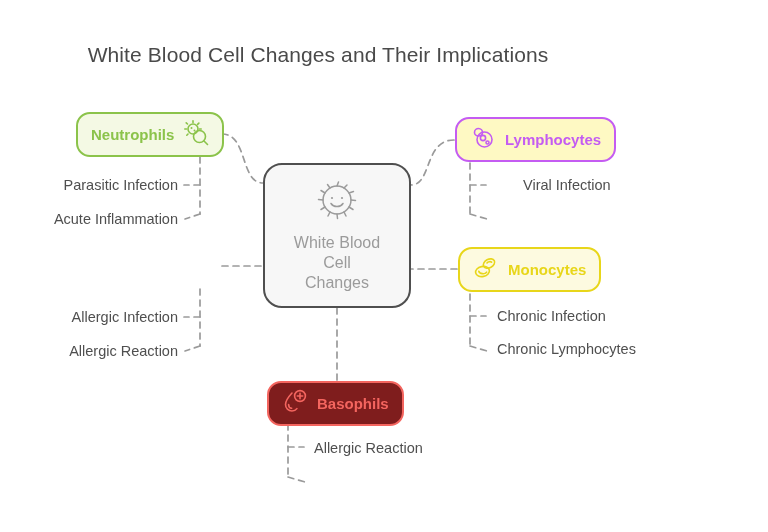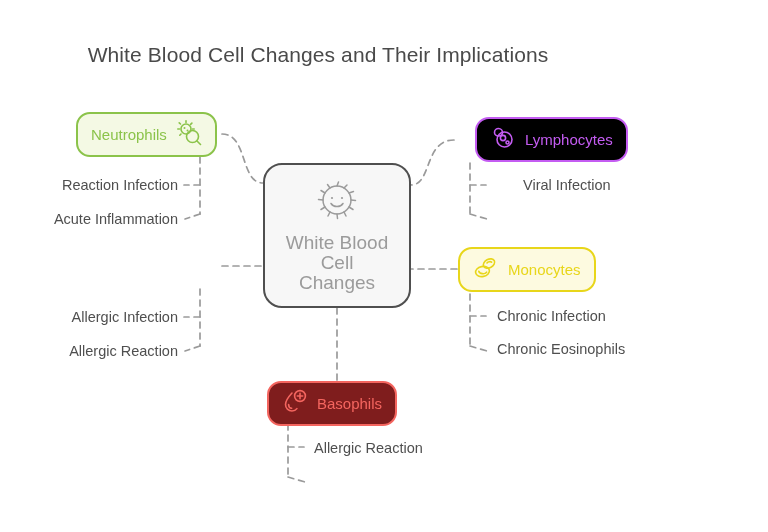--- a/index.html
+++ b/index.html
@@ -29,35 +29,35 @@
     background:#f7f7f7;
     border:2px solid #4f4f4f;
     border-radius:19px;
     box-sizing:border-box;
     display:flex;flex-direction:column;align-items:center;
     padding-top:15px;
   }
   .center-label{
     margin-top:7px;
     text-align:center;
-    font-size:19px;line-height:20px;color:#9b9b9b;
+    font-size:16px;line-height:20px;color:#9b9b9b;
   }
 
   
   .pill{
     position:absolute;
     box-sizing:border-box;
     border-radius:14px;
     border:2px solid;
     display:flex;align-items:center;
     height:45px;
     padding:0 13px;
     gap:9px;
     font-size:15px;
-    font-weight:400;
+    font-weight:700;
     white-space:nowrap;
   }
   .pill .txt{line-height:1;}
 
   
   .leaf{
     position:absolute;
     font-size:14.5px;
     color:#4f4f4f;
     white-space:nowrap;
@@ -137,27 +137,27 @@
           <circle cx="10" cy="9" r="5"></circle>
           <path d="M10,2.5 V.8 M14.6,4.4 L15.9,3.1 M16.5,9 H18.2 M4.5,4 L3.2,2.8 M3.5,9 H1.8 M5,14 L3.8,15.2"></path>
           <circle cx="8.5" cy="8" r="1" fill="#8bc34a" stroke="none"></circle>
           <circle cx="11.5" cy="10.5" r="1" fill="#8bc34a" stroke="none"></circle>
           <circle cx="16.5" cy="16.5" r="6"></circle>
           <path d="M21,21 L24.5,24.5"></path>
         </g>
       </svg>
     </span>
   </div>
-  <div class="leaf r" style="left:0;top:178px;width:178px;">Reaction Infection</div>
+  <div class="leaf r" style="left:0;top:178px;width:178px;">Parasitic Infection</div>
   <div class="leaf r" style="left:0;top:212px;width:178px;">Acute Inflammation</div>
 
   <div class="leaf r" style="left:0;top:310px;width:178px;">Allergic Infection</div>
   <div class="leaf r" style="left:0;top:344px;width:178px;">Allergic Reaction</div>
 
-  <div class="pill" style="left:475px;top:117px;border-color:#c45cf2;background:#000000;color:#c45cf2;">
+  <div class="pill" style="left:455px;top:117px;border-color:#c45cf2;background:#fef9c3;color:#c45cf2;">
     <span>
       <svg width="26" height="26" viewBox="0 0 26 26">
         <g fill="none" stroke="#c45cf2" stroke-width="1.6" stroke-linecap="round">
           <path d="M8.5,3.5 C11,3.5 12.5,5.5 12.5,7.5 C12.5,9.5 10.8,11 8.5,11
                    C6.2,11 4.5,9.5 4.5,7.5 C4.5,5.2 6.5,3.5 8.5,3.5 Z"></path>
           <circle cx="14.5" cy="14.5" r="7.5"></circle>
           <circle cx="13" cy="13" r="2.6"></circle>
           <circle cx="17.5" cy="17.5" r="1.5"></circle>
         </g>
       </svg>
@@ -173,21 +173,21 @@
           <ellipse cx="16" cy="8.5" rx="6" ry="4.2" transform="rotate(-28 16 8.5)"></ellipse>
           <path d="M14,8 C15,6.6 17.4,6.2 18.6,7.2"></path>
           <ellipse cx="9.5" cy="16.5" rx="7" ry="5" transform="rotate(-12 9.5 16.5)"></ellipse>
           <path d="M5.8,16.2 C6.6,19 11.8,19.6 13.6,17.2"></path>
         </g>
       </svg>
     </span>
     <span class="txt">Monocytes</span>
   </div>
   <div class="leaf" style="left:497px;top:309px;">Chronic Infection</div>
-  <div class="leaf" style="left:497px;top:342px;">Chronic Eosinophils</div>
+  <div class="leaf" style="left:497px;top:342px;">Chronic Lymphocytes</div>
 
   <div class="pill" style="left:267px;top:381px;border-color:#f4655f;background:#7f1d1d;color:#f4655f;">
     <span>
       <svg width="26" height="26" viewBox="0 0 26 26">
         <g fill="none" stroke="#f4655f" stroke-width="1.6" stroke-linecap="round">
           <path d="M10,4 C10,4 3.5,11 3.5,15.6 C3.5,19.3 6.4,22 10,22
                    C12,22 13.8,21.1 14.9,19.6"></path>
           <path d="M6.6,15.5 C6.6,17.8 8,19.1 9.6,19.3"></path>
           <circle cx="18" cy="7" r="5.4"></circle>
           <path d="M18,4.3 V9.7 M15.3,7 H20.7"></path>

